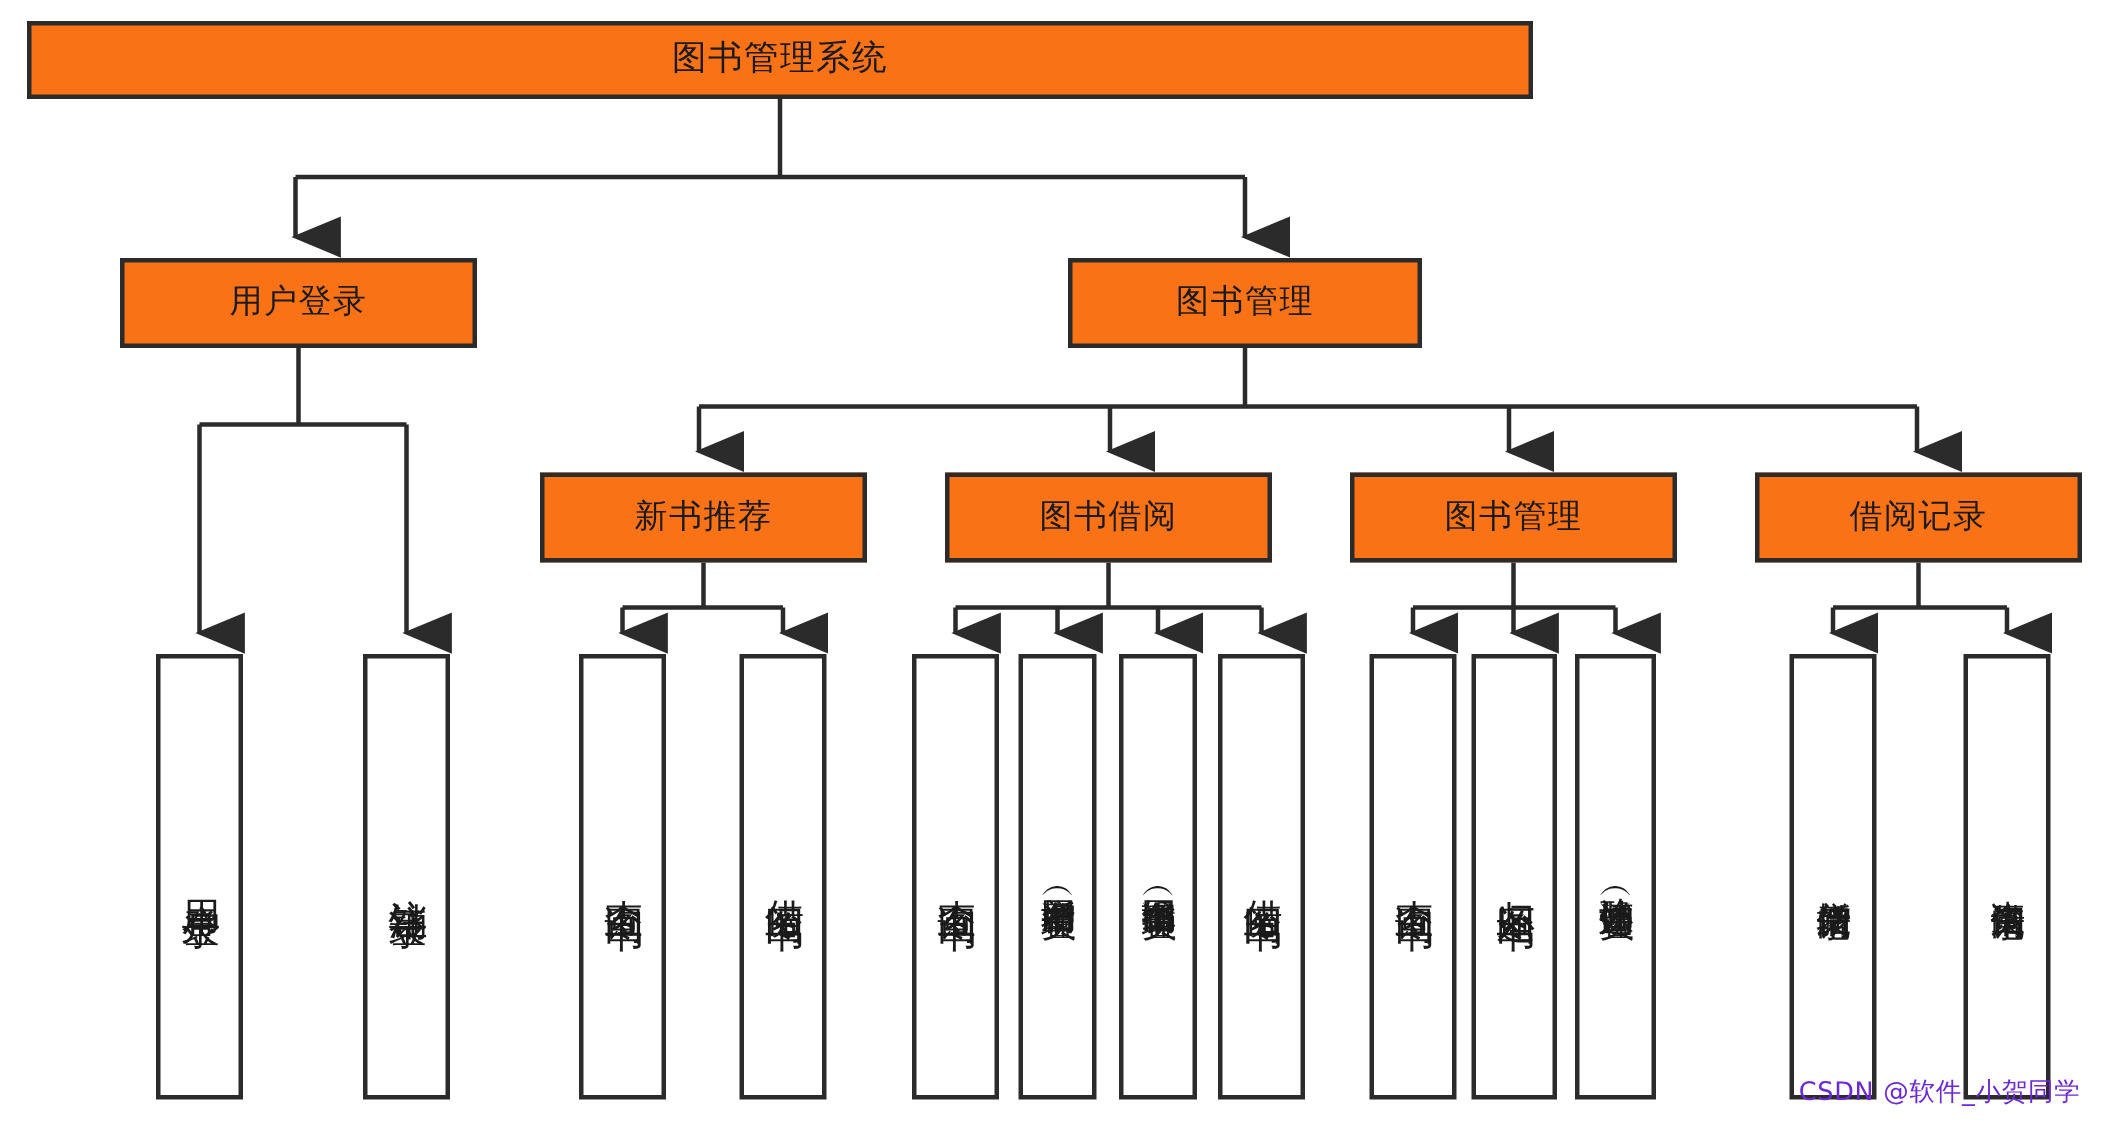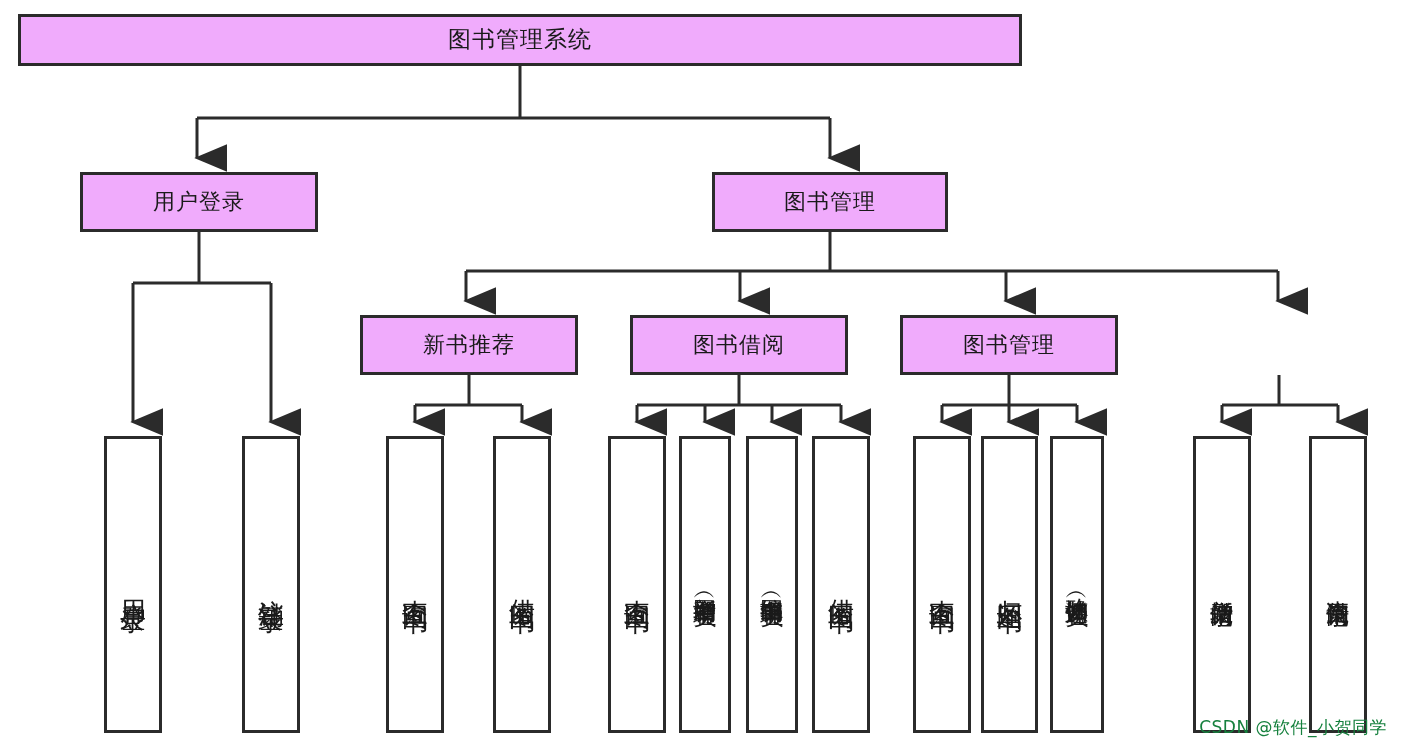--- a/index.html
+++ b/index.html
@@ -10,21 +10,21 @@
     font-family:"DejaVu Sans","Liberation Sans",sans-serif;
     overflow:hidden;
   }
   #canvas{position:relative;width:1405px;height:747px;}
 
   svg#wires{position:absolute;left:0;top:0;width:1405px;height:747px;pointer-events:none;}
 
   .node{
     position:absolute;
     box-sizing:border-box;
-    background:#f0abfc;
+    background:#f97316;
     border:2px solid #2b2b2b;
     display:flex;
     align-items:center;
     justify-content:center;
     color:#1a1a1a;
   }
   .node.root{border-width:3px;}
   .node.lvl2,.node.lvl3{border-width:3px;}
   .node-label{
     font-size:22px;
@@ -55,21 +55,21 @@
     color:#1a1a1a;
     white-space:nowrap;
     max-height:280px;
   }
   .leaf.narrow .leaf-label{font-size:23px;letter-spacing:1px;line-height:1.06;max-height:292px;}
 
   .watermark{
     position:absolute;
     right:18px;bottom:8px;
     font-size:17px;
-    color:#15803d;
+    color:#6d28d9;
     letter-spacing:0.5px;
     white-space:nowrap;
     font-family:"DejaVu Sans","Liberation Sans",sans-serif;
   }
 </style>
 </head>
 <body>
 
 <div id="canvas">
 
@@ -136,20 +136,23 @@
 
   <div class="node lvl3" style="left:360px;top:315px;width:218px;height:60px;">
     <span class="node-label">新书推荐</span>
   </div>
   <div class="node lvl3" style="left:630px;top:315px;width:218px;height:60px;justify-content:center;">
     <span class="node-label">图书借阅</span>
   </div>
   <div class="node lvl3" style="left:900px;top:315px;width:218px;height:60px;">
     <span class="node-label">图书管理</span>
   </div>
+  <div class="node lvl3" style="left:1170px;top:315px;width:218px;height:60px;">
+    <span class="node-label">借阅记录</span>
+  </div>
 
   <div class="leaf" style="left:104px;top:436px;width:58px;height:297px;">
     <span class="leaf-label">用户登录</span>
   </div>
   <div class="leaf" style="left:242px;top:436px;width:58px;height:297px;">
     <span class="leaf-label">注销登录</span>
   </div>
 
   <div class="leaf" style="left:386px;top:436px;width:58px;height:297px;">
     <span class="leaf-label">查询图书</span>

